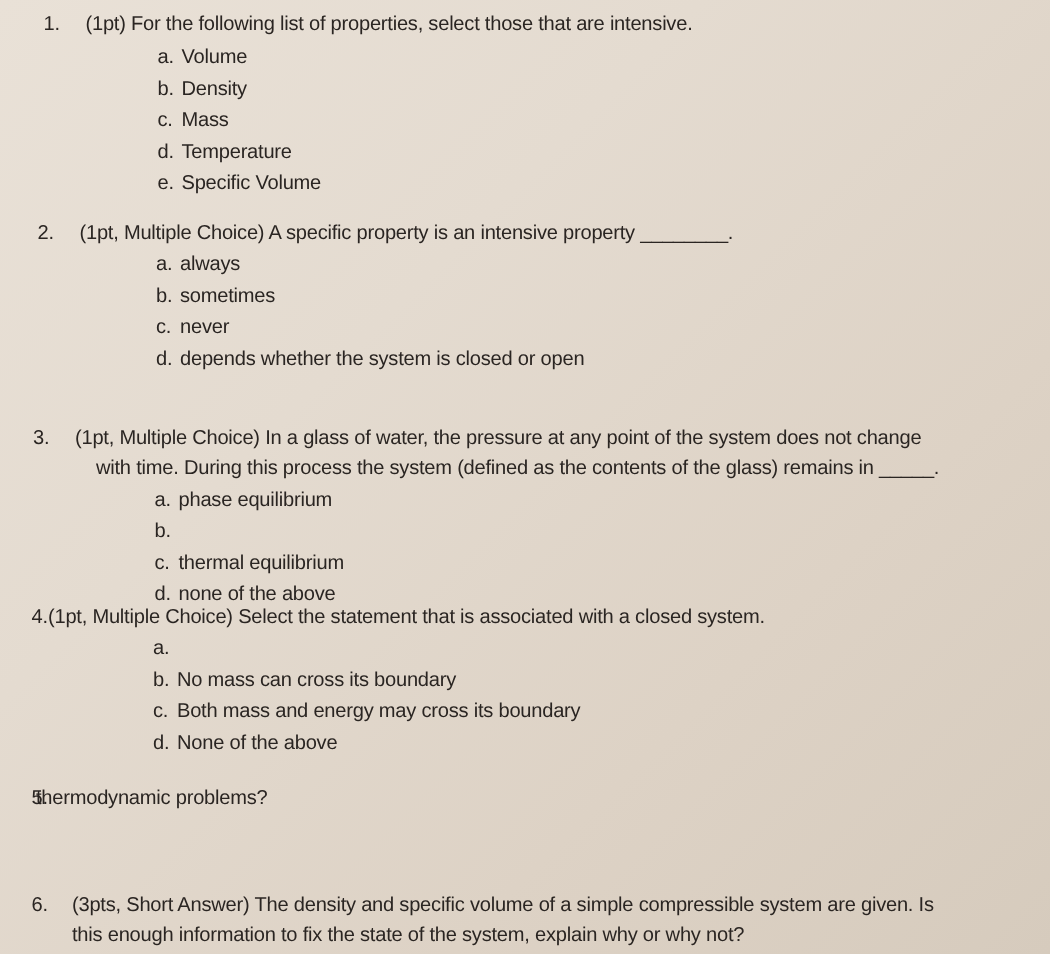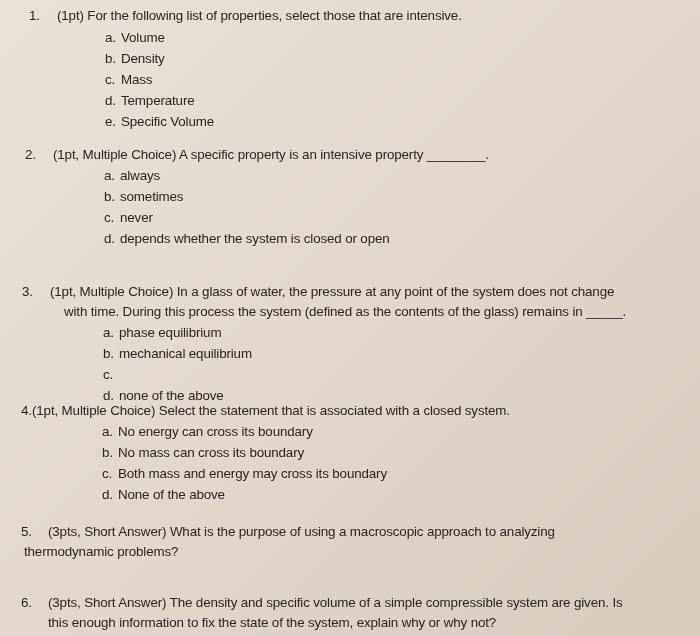--- a/index.html
+++ b/index.html
@@ -129,61 +129,59 @@
       <span class="q-text line1" style="padding-left:50px;margin-top:20px;">(1pt, Multiple Choice) In a glass of water, the pressure at any point of the system does not change</span>
       <span class="q-text line1" style="padding-left:64px;">with time. During this process the system (defined as the contents of the glass) remains in _____.</span>
     </div>
     <ul class="opts" style="margin-left:103px; margin-top:0px;">
       <li class="opt">
           <span class="opt-letter">a.</span>
           <span class="opt-label">phase equilibrium</span>
         </li>
       <li class="opt">
           <span class="opt-letter">b.</span>
-          <span class="opt-label">mechanical equilibrium</span>
         </li>
       <li class="opt">
           <span class="opt-letter">c.</span>
+          <span class="opt-label">thermal equilibrium</span>
         </li>
       <li class="opt">
           <span class="opt-letter">d.</span>
           <span class="opt-label">none of the above</span>
         </li>
     </ul>
   </div>
 
   <div class="q" style="top:401px;">
     <div class="q-head">
       <span class="q-num" style="left:21px;">4.</span>
       <span class="q-text line1" style="padding-left:32px;">(1pt, Multiple Choice) Select the statement that is associated with a closed system.</span>
     </div>
     <ul class="opts" style="margin-left:102px; margin-top:0px;">
       <li class="opt">
           <span class="opt-letter">a.</span>
-          <span class="opt-label">No energy can cross its boundary</span>
         </li>
       <li class="opt">
           <span class="opt-letter">b.</span>
           <span class="opt-label">No mass can cross its boundary</span>
         </li>
       <li class="opt">
           <span class="opt-letter">c.</span>
           <span class="opt-label">Both mass and energy may cross its boundary</span>
         </li>
       <li class="opt">
           <span class="opt-letter">d.</span>
           <span class="opt-label">None of the above</span>
         </li>
     </ul>
   </div>
 
   <div class="q" style="top:522px;">
     <div class="q-head">
       <span class="q-num" style="left:21px;">5.</span>
-      <span class="q-text line1" style="padding-left:48px;">(3pts, Short Answer) What is the purpose of using a macroscopic approach to analyzing</span>
       <span class="q-text line1" style="padding-left:24px;">thermodynamic problems?</span>
     </div>
   </div>
 
   <div class="q" style="top:593px;">
     <div class="q-head">
       <span class="q-num" style="left:21px;">6.</span>
       <span class="q-text line1" style="padding-left:48px;">(3pts, Short Answer) The density and specific volume of a simple compressible system are given. Is</span>
       <span class="q-text line1" style="padding-left:48px;">this enough information to fix the state of the system, explain why or why not?</span>
     </div>

